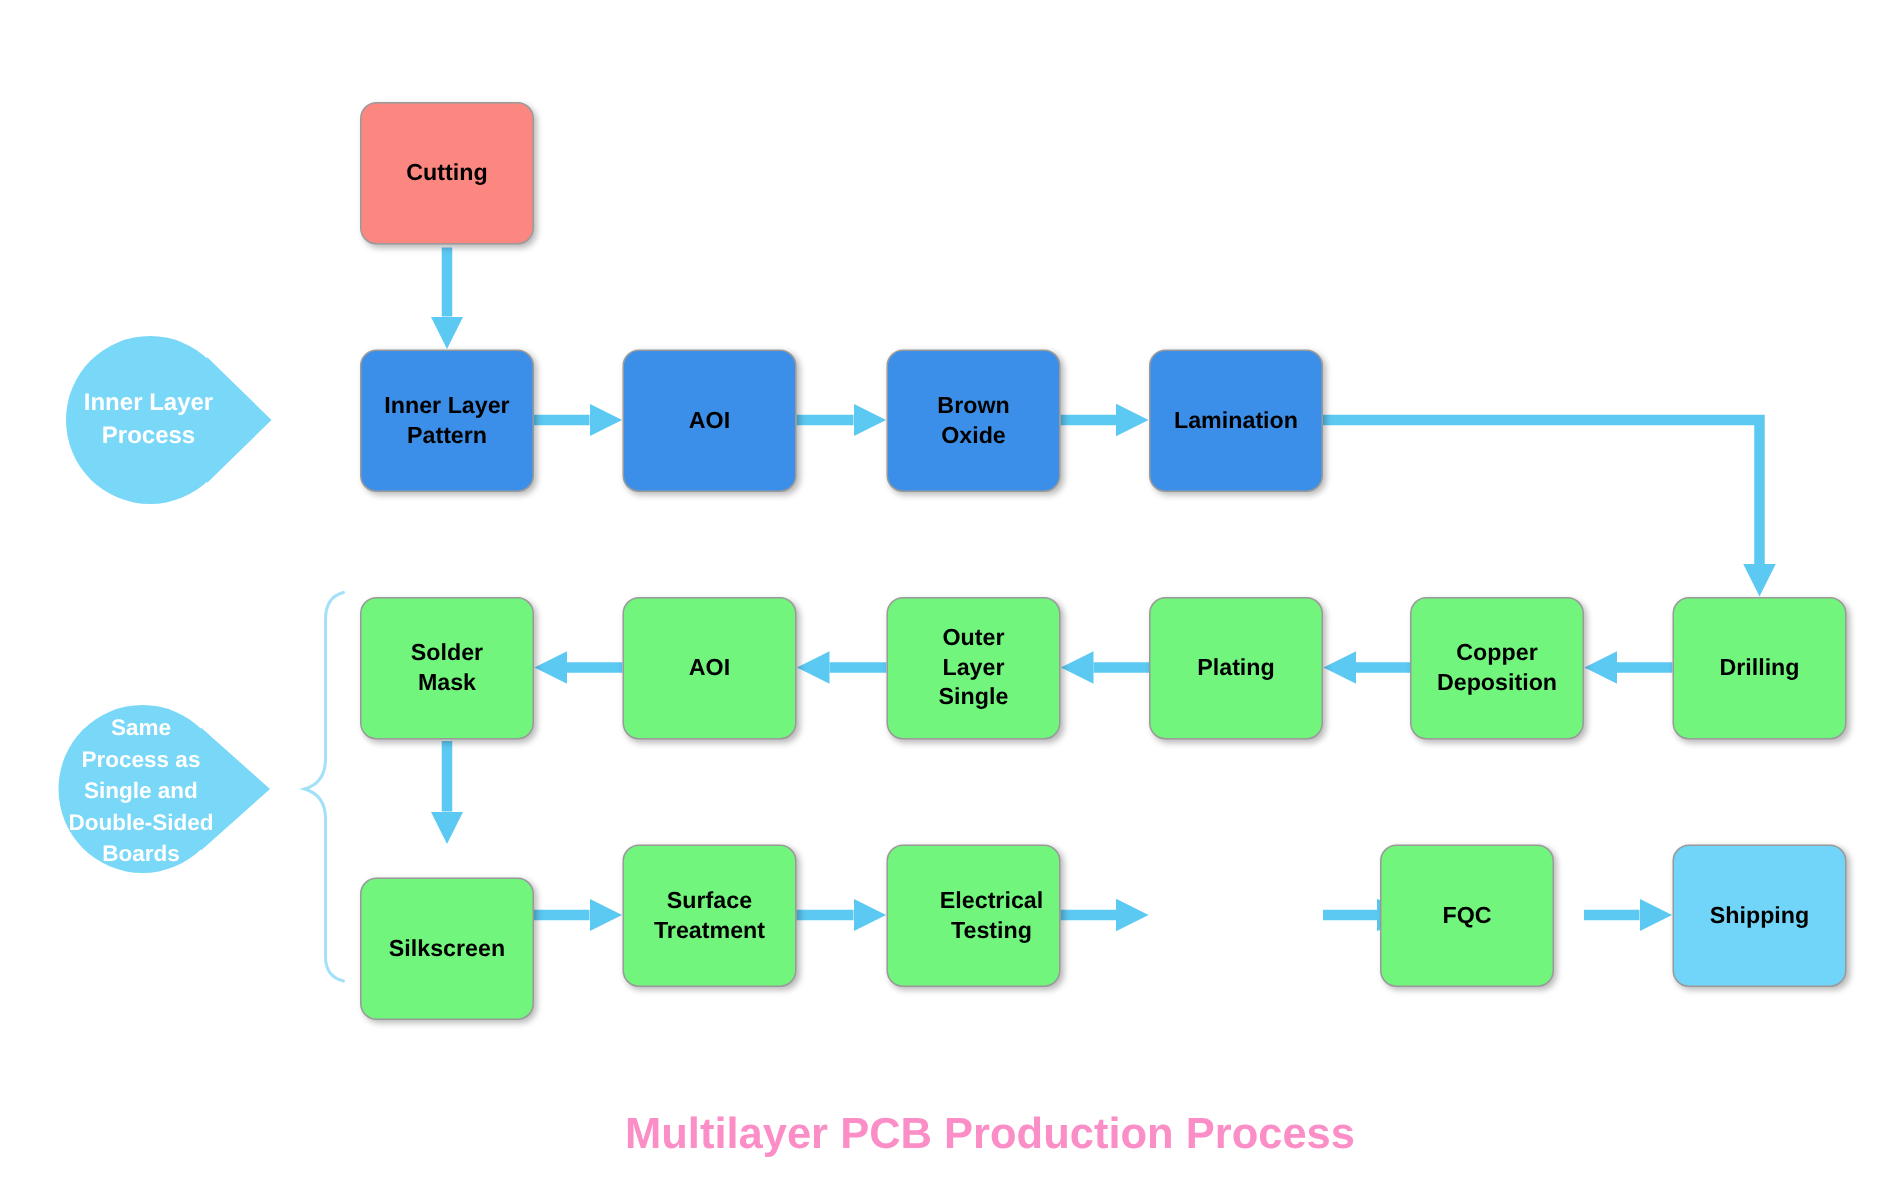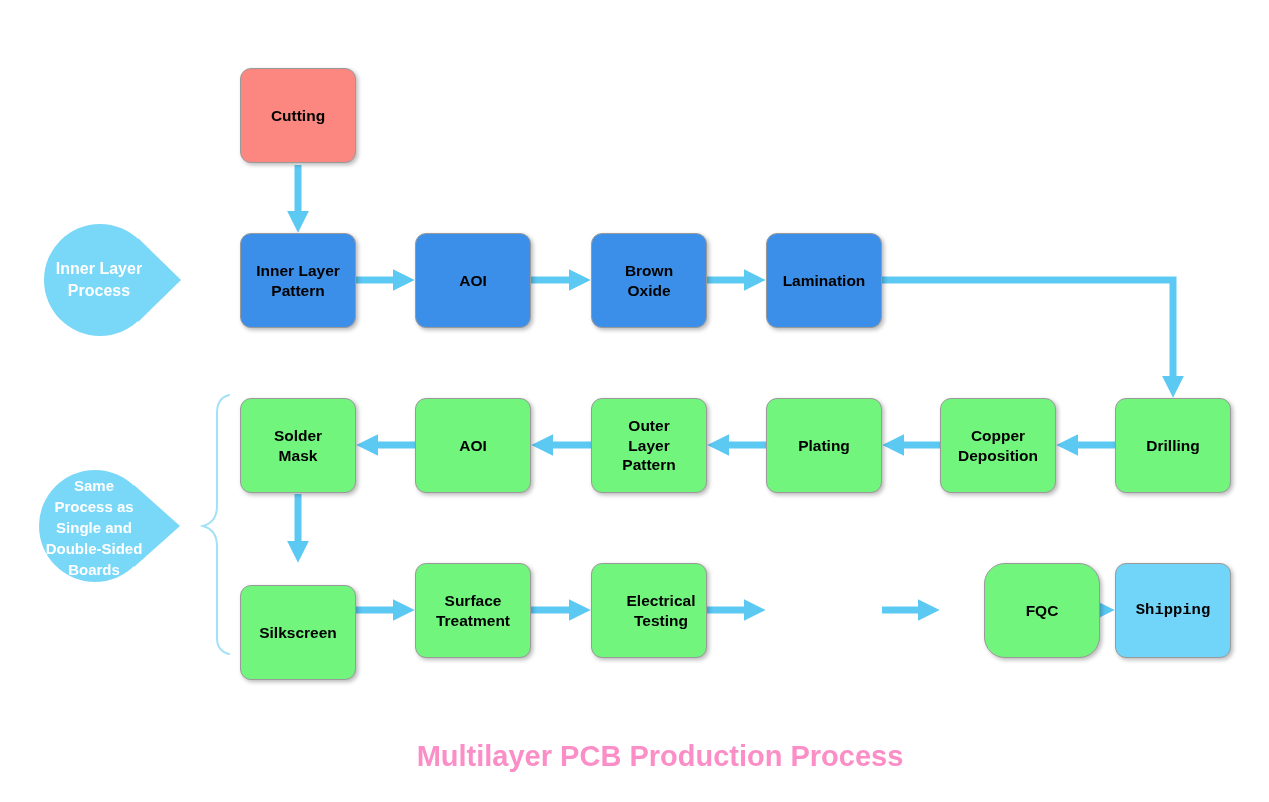--- a/index.html
+++ b/index.html
@@ -113,33 +113,33 @@
   <div class="node blue" style="left:415px; top:205px;">AOI</div>
   <div class="node blue" style="left:591px; top:205px;">Brown
 Oxide</div>
   <div class="node blue" style="left:766px; top:205px;">Lamination</div>
 
   <div class="node green" style="left:240px; top:370px;">Solder
 Mask</div>
   <div class="node green" style="left:415px; top:370px;">AOI</div>
   <div class="node green" style="left:591px; top:370px;">Outer
 Layer
-Pattern</div>
+Single</div>
   <div class="node green" style="left:766px; top:370px;">Plating</div>
   <div class="node green" style="left:940px; top:370px;">Copper
 Deposition</div>
   <div class="node green" style="left:1115px;top:370px;text-align:right;">Drilling</div>
 
   <div class="node green" style="left:240px; top:557px;">Silkscreen</div>
   <div class="node green" style="left:415px; top:535px;">Surface
 Treatment</div>
   <div class="node green" style="left:591px; top:535px;padding-left:24px;">Electrical
 Testing</div>
-  <div class="node green" style="left:984px; top:535px;border-radius:21px;">FQC</div>
-  <div class="node cyan" style="left:1115px;top:535px;font-family:Liberation Mono, monospace;">Shipping</div>
+  <div class="node green" style="left:920px; top:535px;">FQC</div>
+  <div class="node cyan" style="left:1115px;top:535px;">Shipping</div>
 
   <div class="annot a1">Inner Layer
 Process</div>
   <div class="annot a2">Same
 Process as
 Single and
 Double-Sided
 Boards</div>
 
   <div class="title">Multilayer PCB Production Process</div>

